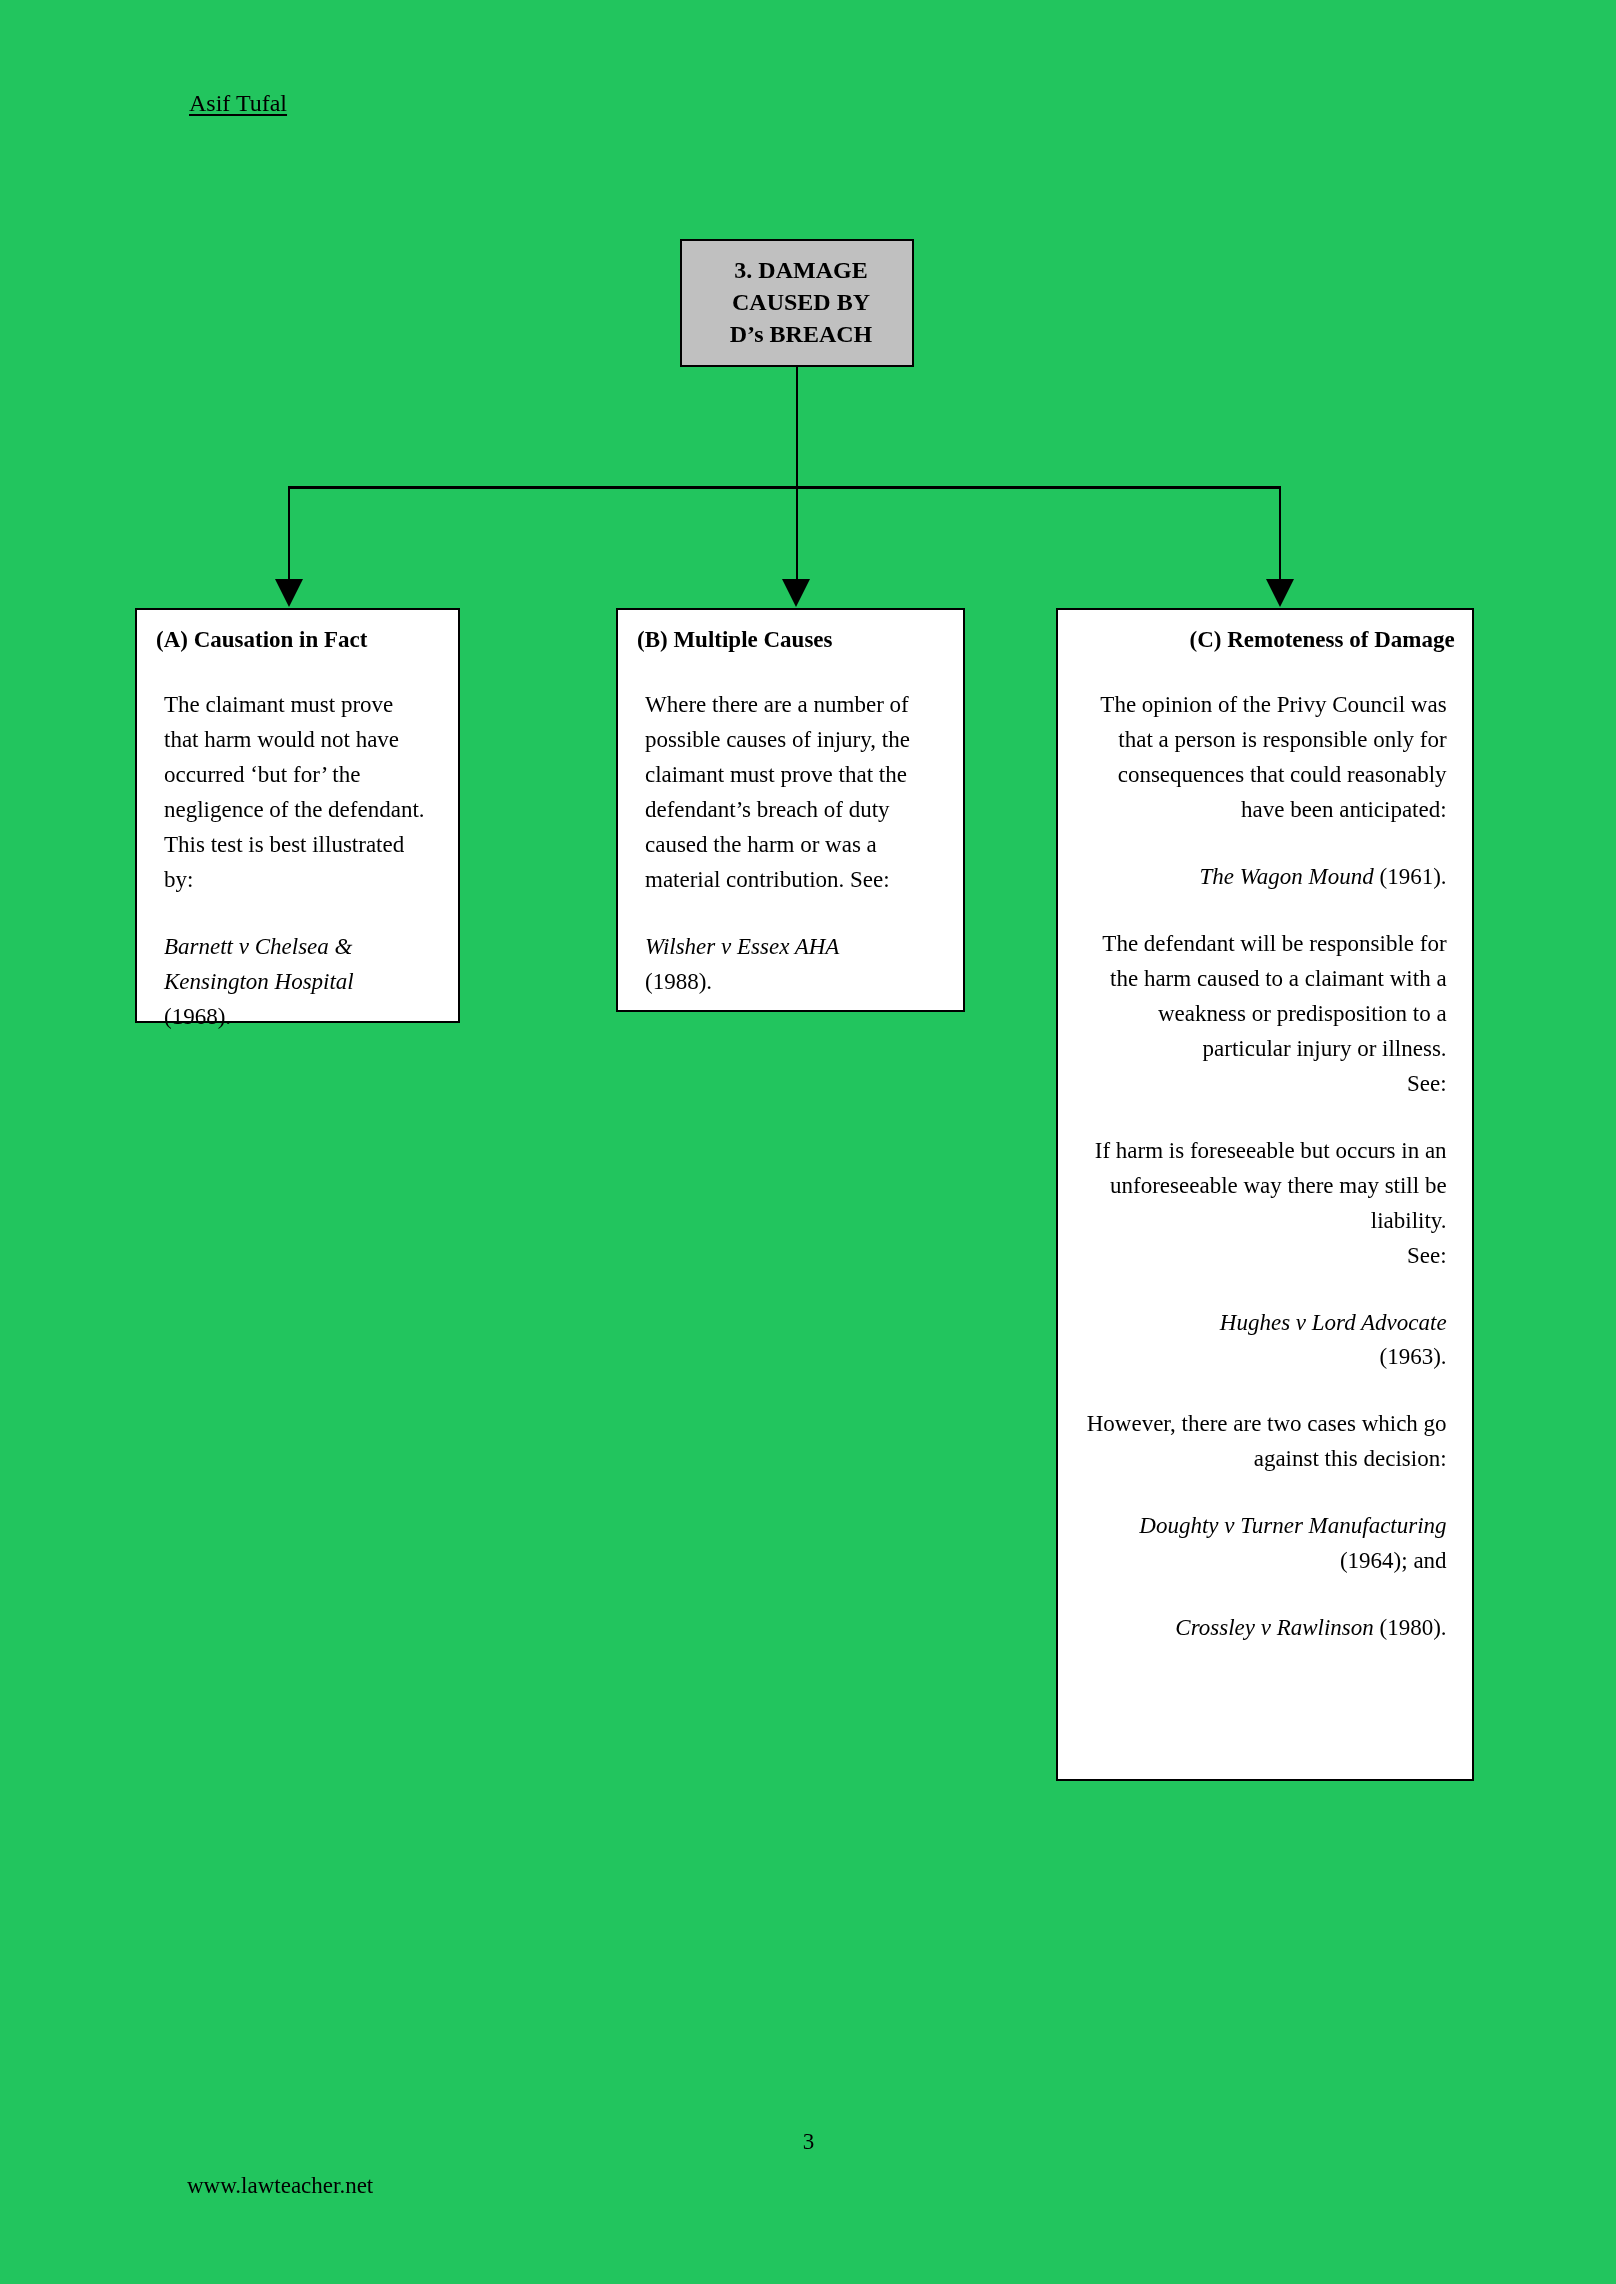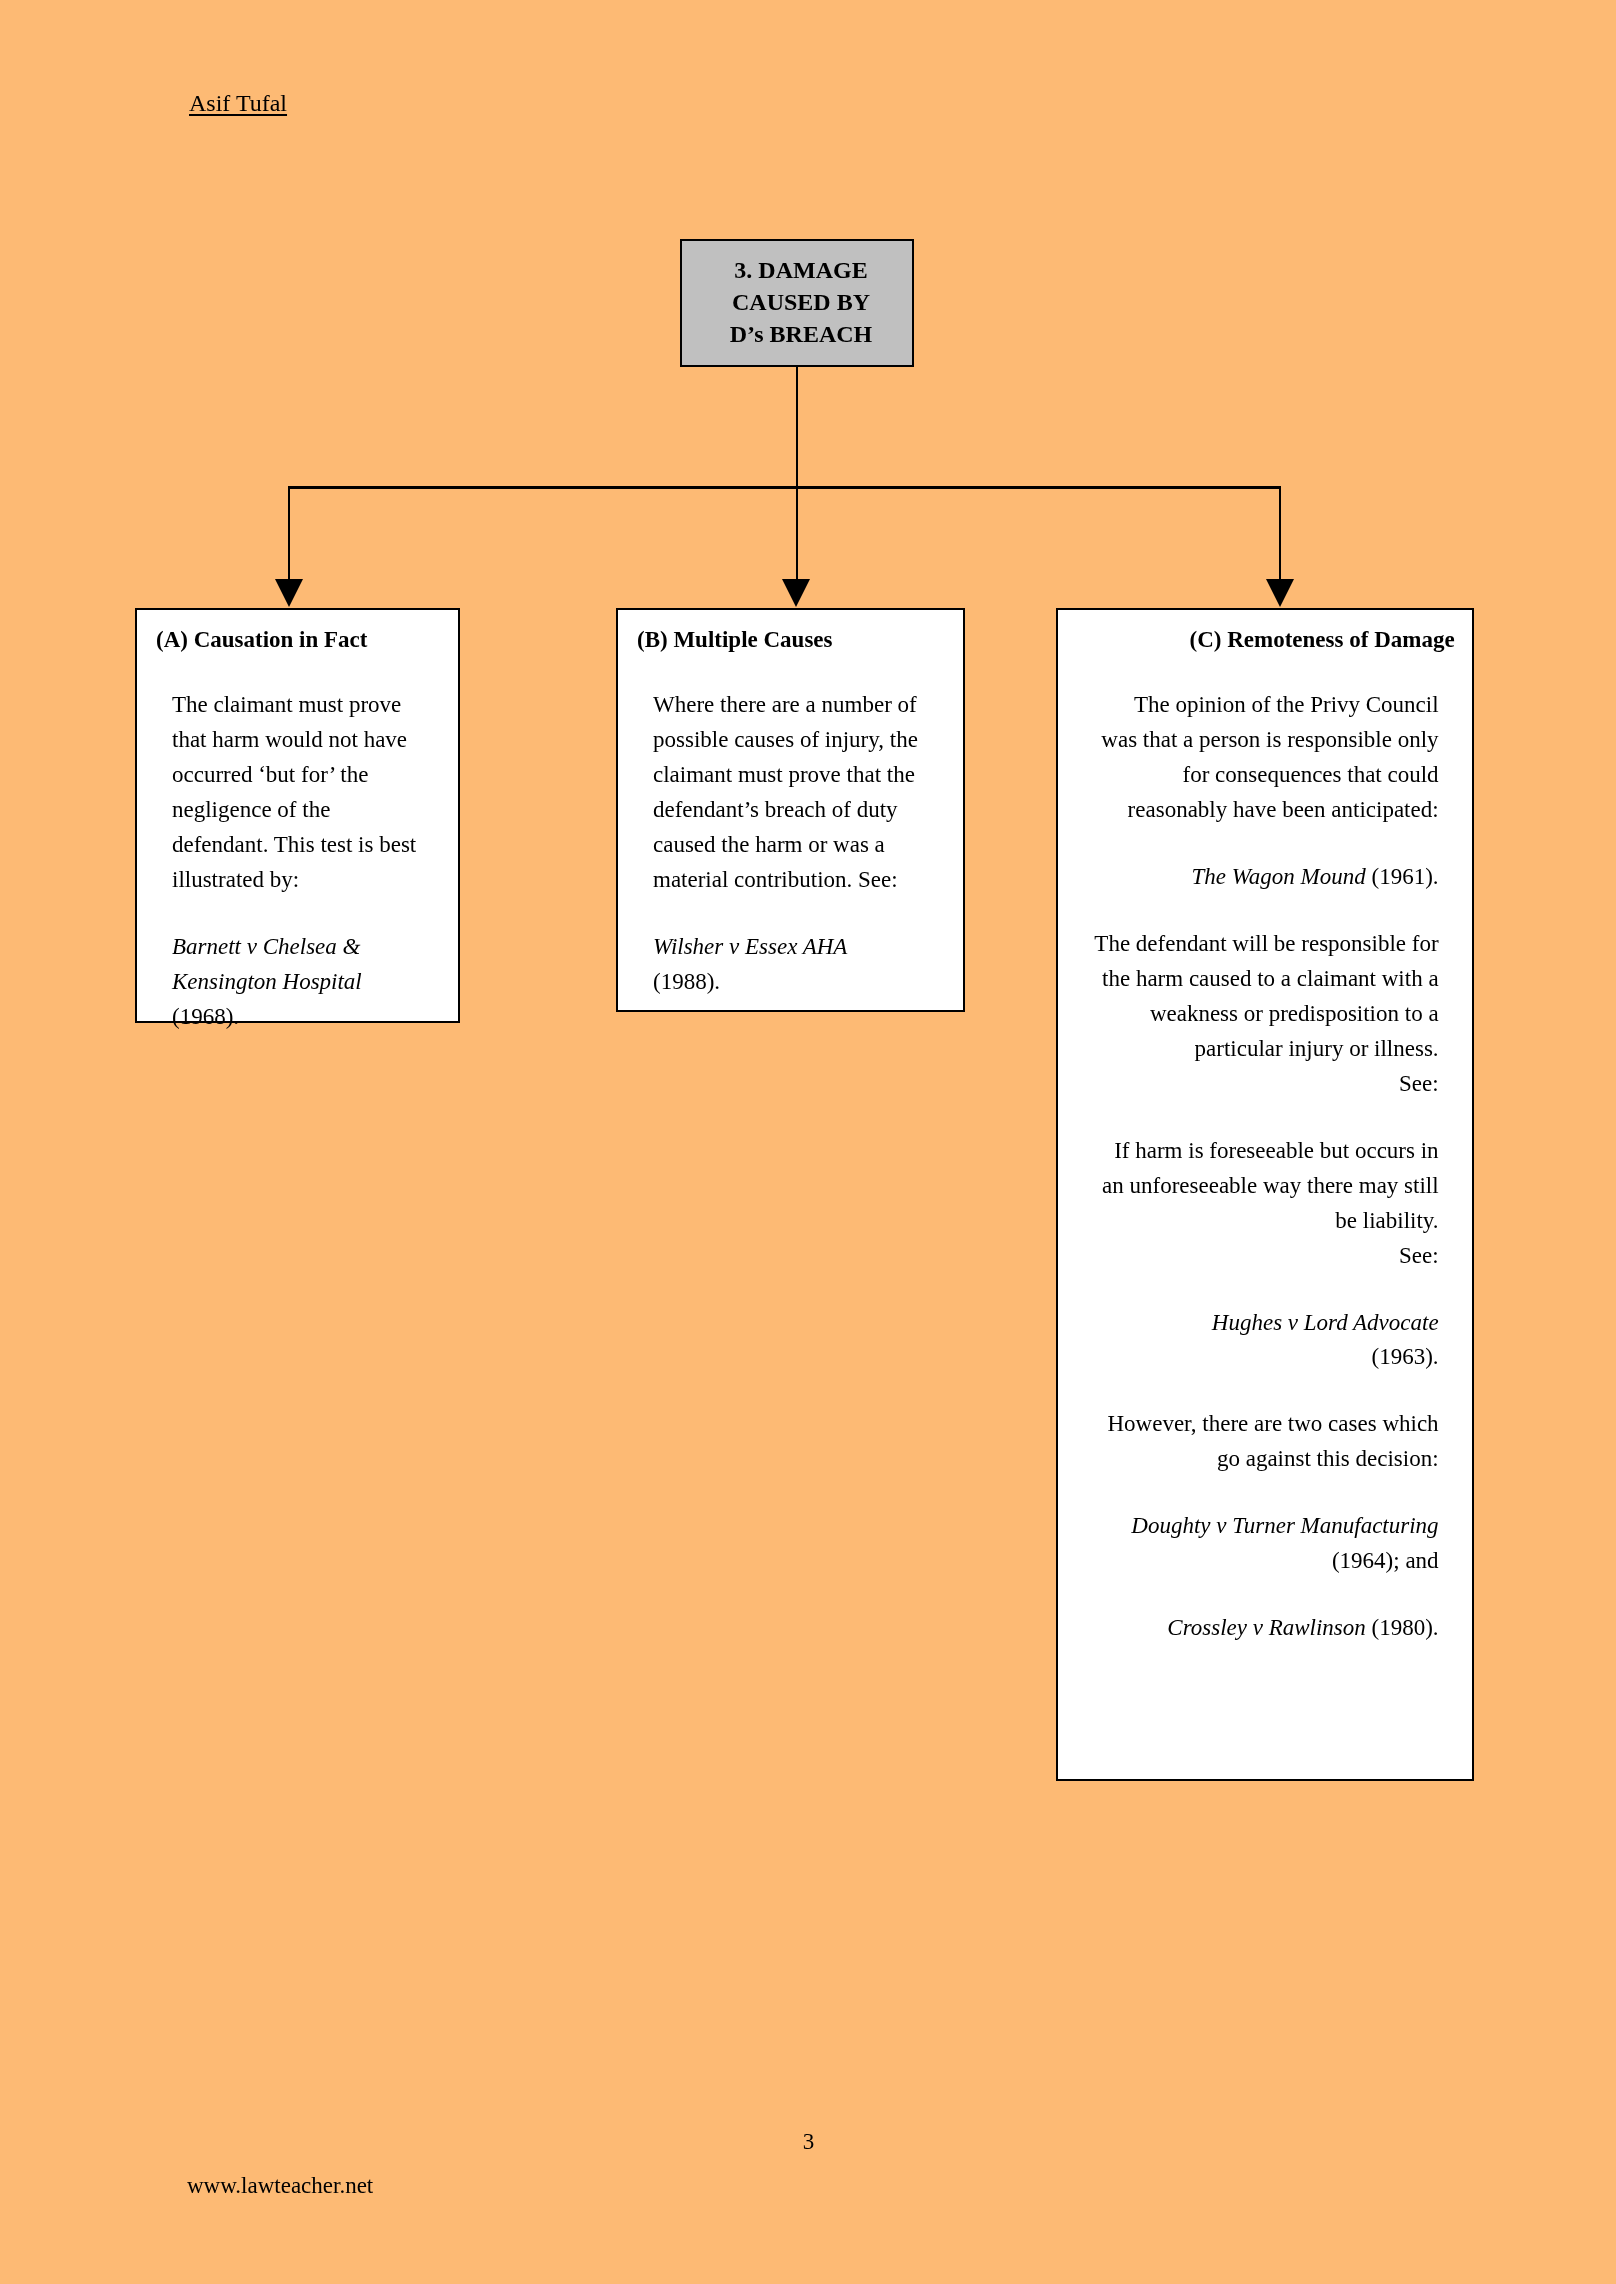--- a/index.html
+++ b/index.html
@@ -9,21 +9,21 @@
     background: #ffffff;
   }
   body {
     font-family: "Liberation Serif", "DejaVu Serif", serif;
     color: #000000;
   }
   #page {
     position: relative;
     width: 1617px;
     height: 2284px;
-    background: #fdba74;
+    background: #22c55e;
     overflow: hidden;
   }
 
   
   .doc-header {
     position: absolute;
     left: 189px;
     top: 88px;
     font-size: 24px;
     line-height: 1.25;
@@ -95,21 +95,21 @@
   .node-b { left: 616px;  top: 608px; width: 349px; height: 404px; }
   .node-c { left: 1056px; top: 608px; width: 418px; height: 1173px; text-align: right; }
 
   .node h2 {
     margin: 0;
     font-size: 23px;
     font-weight: bold;
     line-height: 1.4;
   }
   .node p {
-    margin: 16px;
+    margin: 8px;
   }
   .node p.spacer-before {
     margin-top: 32px;
   }
   .case-name {
     font-style: italic;
   }
 
   
   .page-number {

